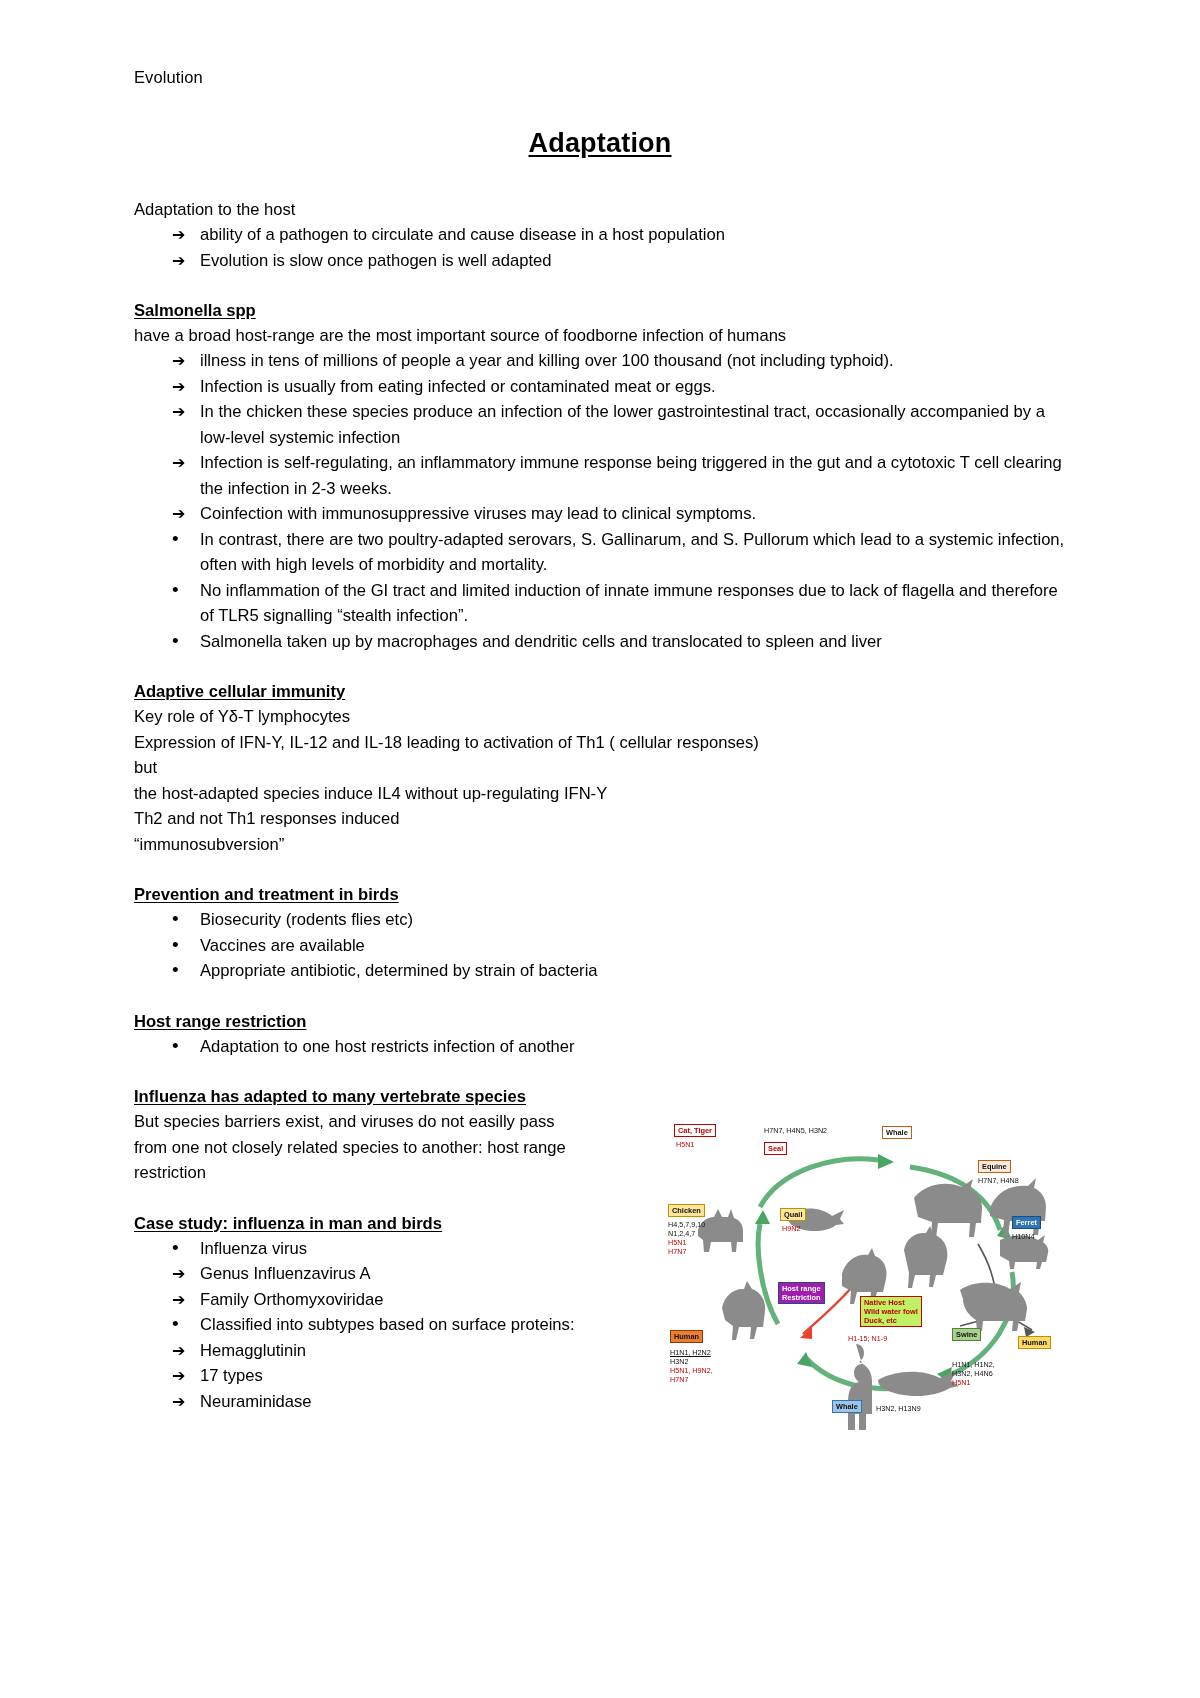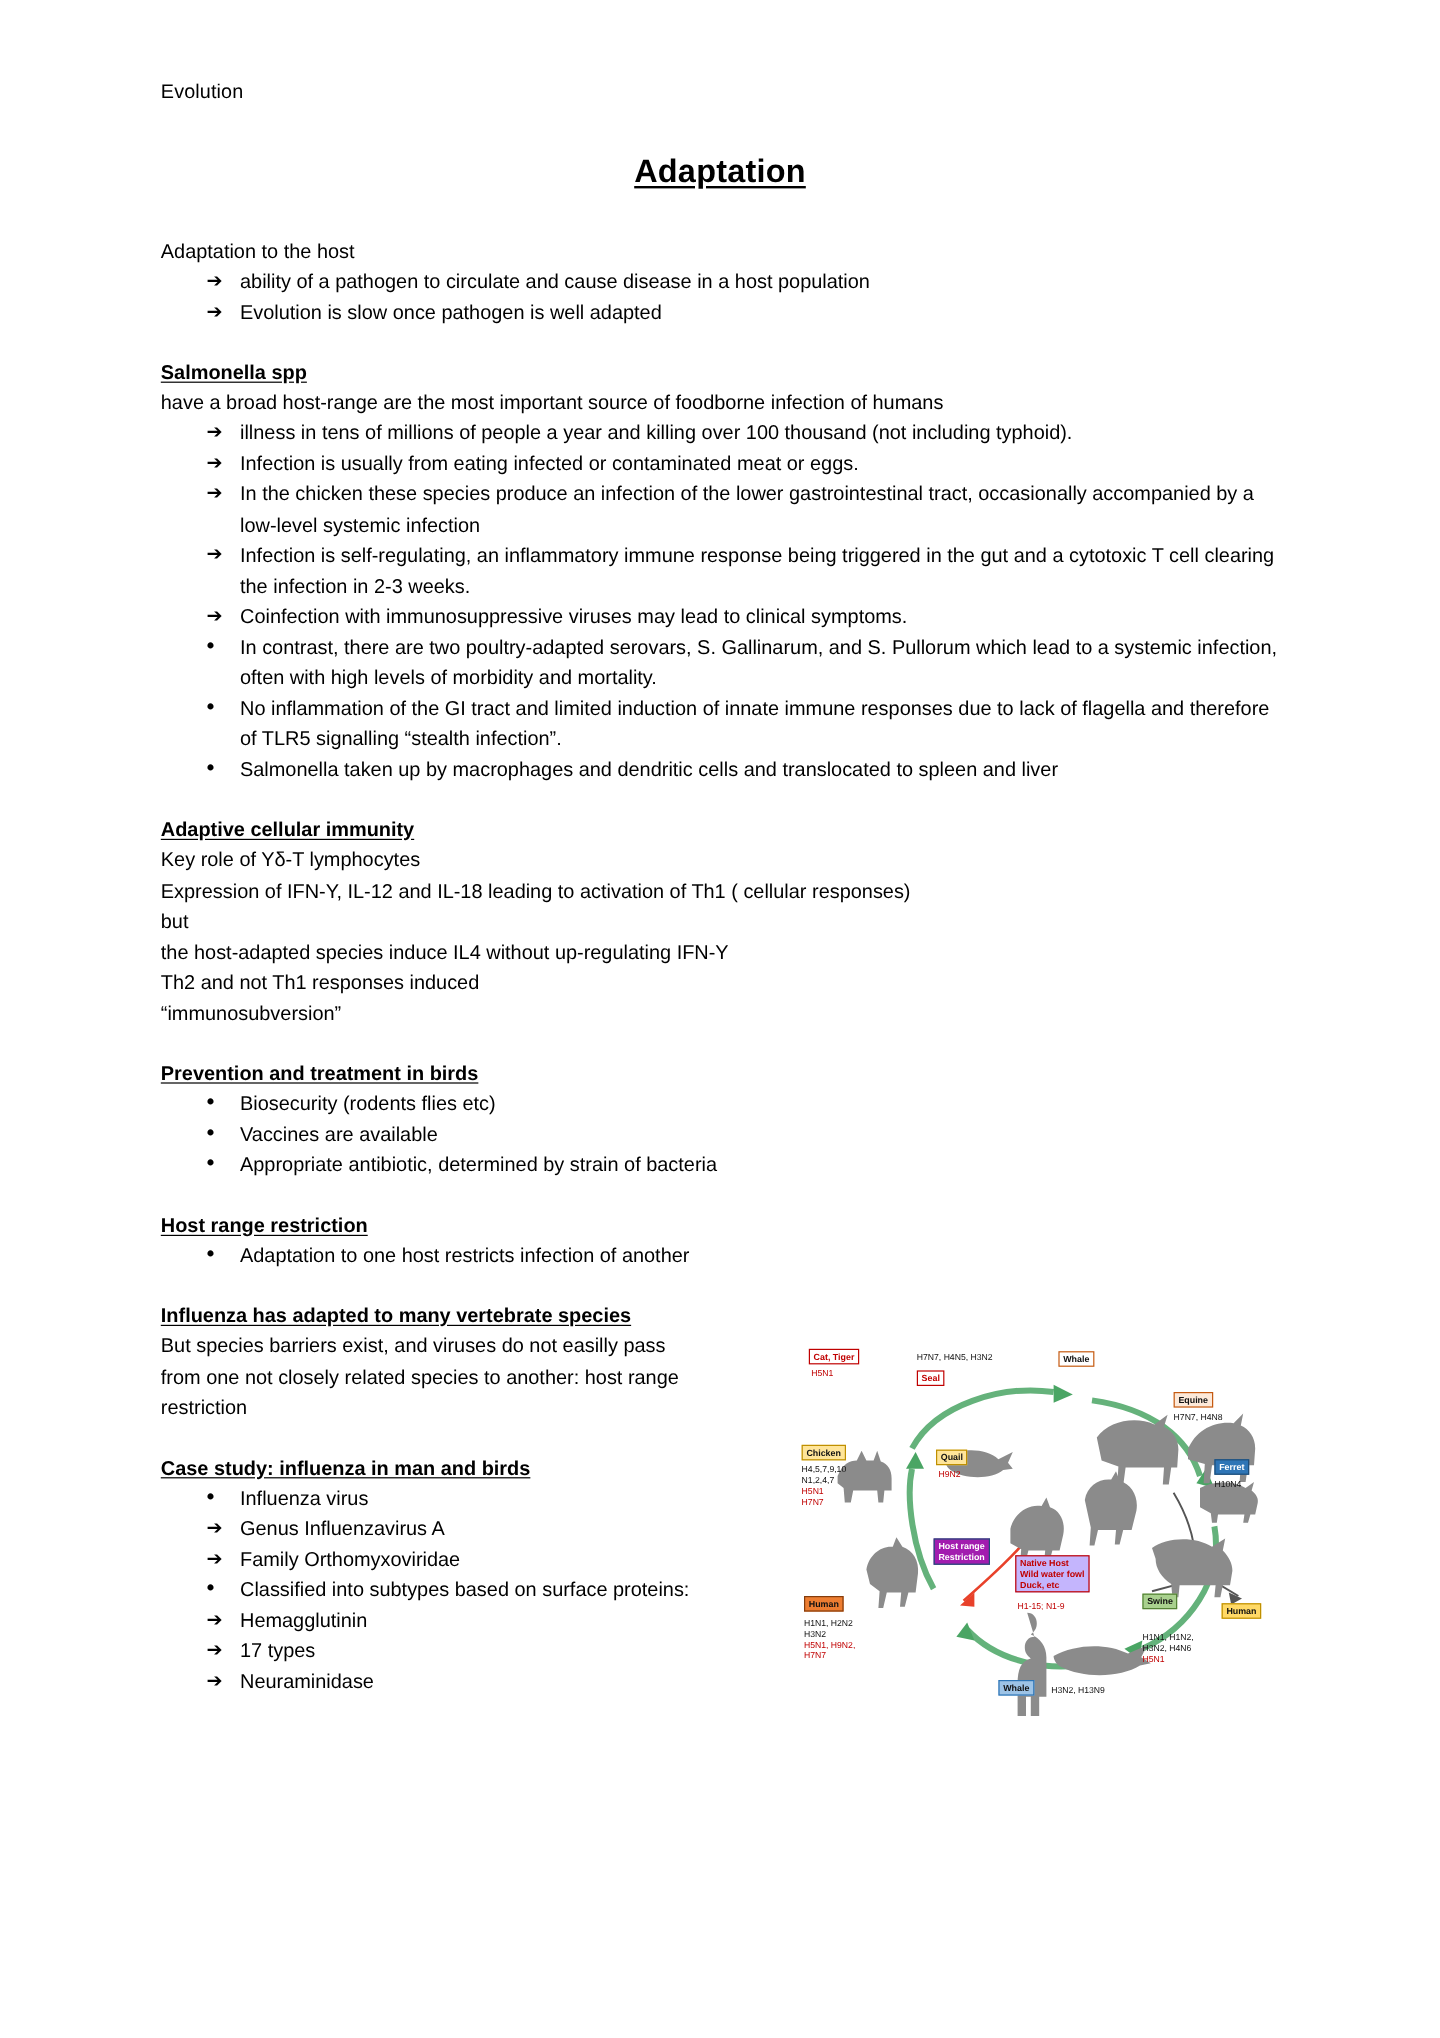--- a/index.html
+++ b/index.html
@@ -344,28 +344,28 @@
     <div class="fig-text txt-red" style="left:8px; top:126px;">H5N1</div>
     <div class="fig-text txt-red" style="left:8px; top:135px;">H7N7</div>
 
     <div class="fig-label boxed txt-black" style="left:120px; top:96px; background:#ffe599; border-color:#bf8f00;">Quail</div>
     <div class="fig-text txt-red" style="left:122px; top:112px;">H9N2</div>
 
     <div class="fig-label boxed txt-white" style="left:352px; top:104px; background:#2e75b6; border-color:#1f4e79;">Ferret</div>
     <div class="fig-text txt-black" style="left:352px; top:120px;">H10N4</div>
 
     <div class="fig-label boxed txt-black" style="left:10px; top:218px; background:#ed7d31; border-color:#843c0c;">Human</div>
-    <div class="fig-text txt-black" style="left:10px; top:236px;">H1N1, H2N2</div>
+    <div class="fig-text txt-black" style="left:10px; top:236px;text-decoration:underline;">H1N1, H2N2</div>
     <div class="fig-text txt-black" style="left:10px; top:245px;">H3N2</div>
     <div class="fig-text txt-red" style="left:10px; top:254px;">H5N1, H9N2,</div>
     <div class="fig-text txt-red" style="left:10px; top:263px;">H7N7</div>
 
     <div class="fig-label txt-white" style="left:118px; top:170px; background:#a21caf; border:1px solid #1f4e79; line-height:9px;">Host range<br>Restriction</div>
 
-    <div class="fig-label boxed" style="left:186px; top:184px; background:#c4b5fd; border-color:#c00000; line-height:9px; color:#c00000;">Native Host<br><span style="color:#c00000;">Wild water fowl</span><br><span style="color:#c00000;">Duck, etc</span></div>
+    <div class="fig-label boxed" style="left:200px; top:184px; background:#bef264; border-color:#c00000; line-height:9px; color:#c00000;">Native Host<br><span style="color:#c00000;">Wild water fowl</span><br><span style="color:#c00000;">Duck, etc</span></div>
     <div class="fig-text txt-red" style="left:188px; top:222px;">H1-15; N1-9</div>
 
     <div class="fig-label boxed txt-black" style="left:292px; top:216px; background:#a9d18e; border-color:#548235;">Swine</div>
     <div class="fig-label boxed txt-black" style="left:358px; top:224px; background:#ffd966; border-color:#bf8f00;">Human</div>
     <div class="fig-text txt-black" style="left:292px; top:248px;">H1N1, H1N2,</div>
     <div class="fig-text txt-black" style="left:292px; top:257px;">H3N2, H4N6</div>
     <div class="fig-text txt-red" style="left:292px; top:266px;">H5N1</div>
 
     <div class="fig-label boxed txt-black" style="left:172px; top:288px; background:#9dc3e6; border-color:#2e75b6;">Whale</div>
     <div class="fig-text txt-black" style="left:216px; top:292px;">H3N2, H13N9</div>

